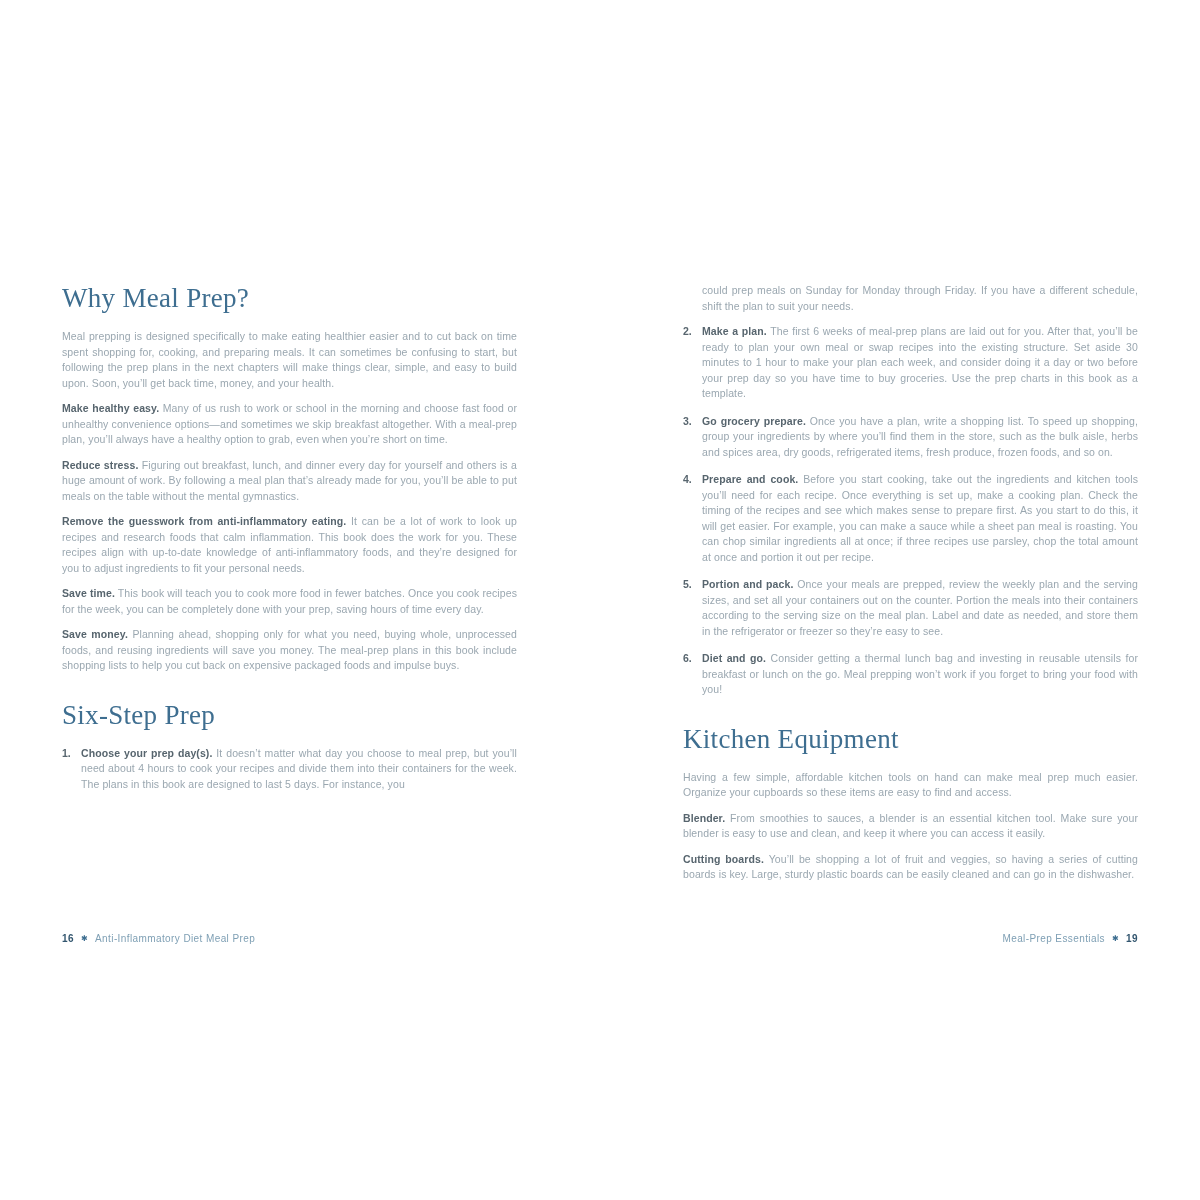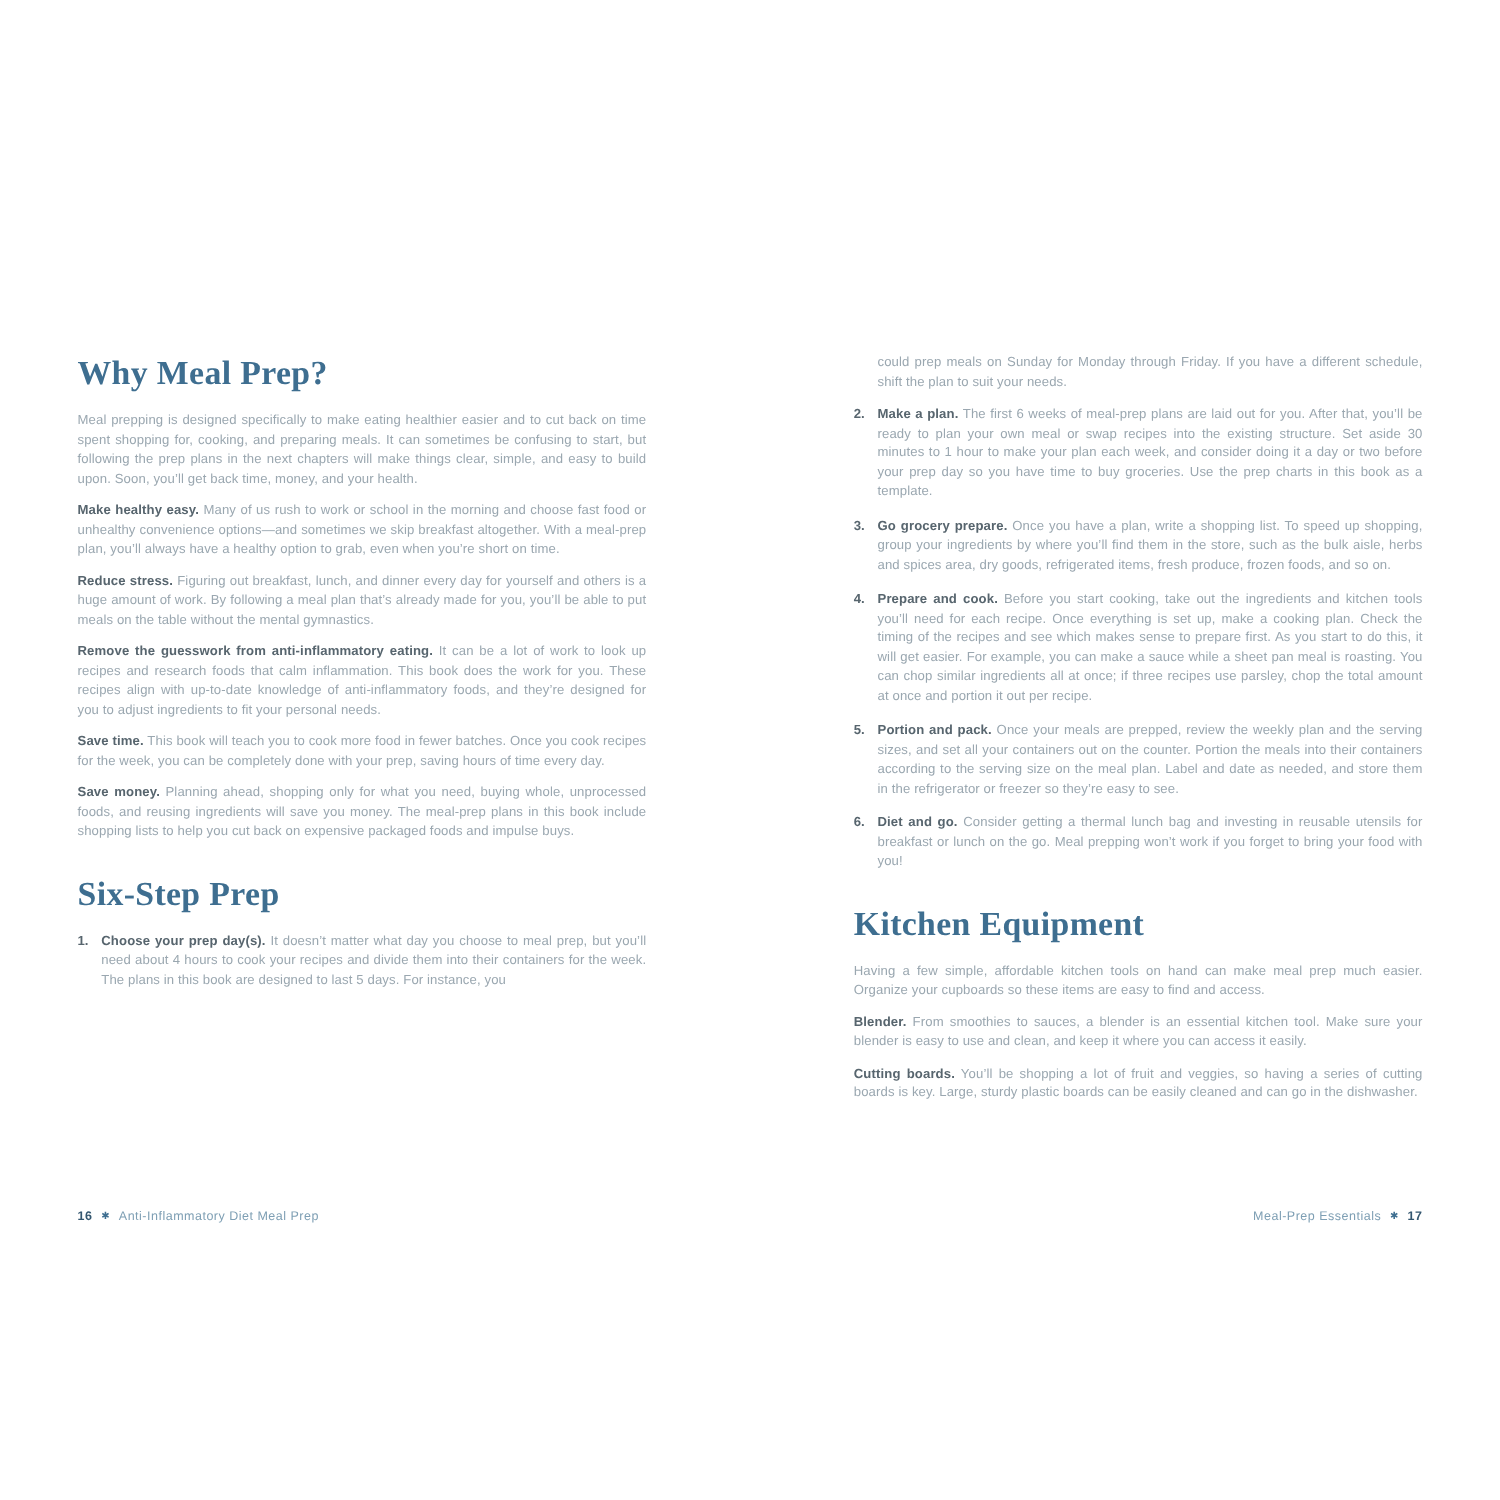--- a/index.html
+++ b/index.html
@@ -20,21 +20,21 @@
     top: 283px;
     left: 62px;
     width: 1076px;
     display: flex;
     justify-content: space-between;
   }
   .page-col { width: 455px; }
 
   h1.section-heading {
     font-family: "Liberation Serif", serif;
-    font-weight: 700;
+    font-weight: 400;
     font-size: 27px;
     letter-spacing: 0.3px;
     color: var(--heading_blue, #3e6e90);
     margin: 0 0 15px 0;
   }
   h1.mid-heading { margin-top: 26px; }
 
   p.body {
     font-size: 10.5px;
     line-height: 15.5px;
@@ -64,21 +64,20 @@
 
   .footer {
     position: absolute;
     top: 933px;
     left: 62px;
     width: 1076px;
     display: flex;
     justify-content: space-between;
     font-size: 10px;
     letter-spacing: 0.4px;
-    margin-top: 35px;
   }
   .footer .side { display: flex; align-items: baseline; gap: 7px; }
   .footer .pagenum { color: var(--pagenum_navy, #33566f); font-weight: bold; }
   .footer .foot-title { color: var(--footer_blue, #7e9fb4); }
   .footer .star {
     color: var(--heading_blue, #3e6e90);
     font-size: 8px;
     position: relative;
     top: -1px;
   }
@@ -149,17 +148,17 @@
 
   <div class="footer">
     <div class="side">
       <span class="pagenum">16</span>
       <span class="star">✱</span>
       <span class="foot-title">Anti-Inflammatory Diet Meal Prep</span>
     </div>
     <div class="side">
       <span class="foot-title">Meal-Prep Essentials</span>
       <span class="star">✱</span>
-      <span class="pagenum">17</span>
+      <span class="pagenum">19</span>
     </div>
   </div>
 
 </div>
 
 </body></html>

